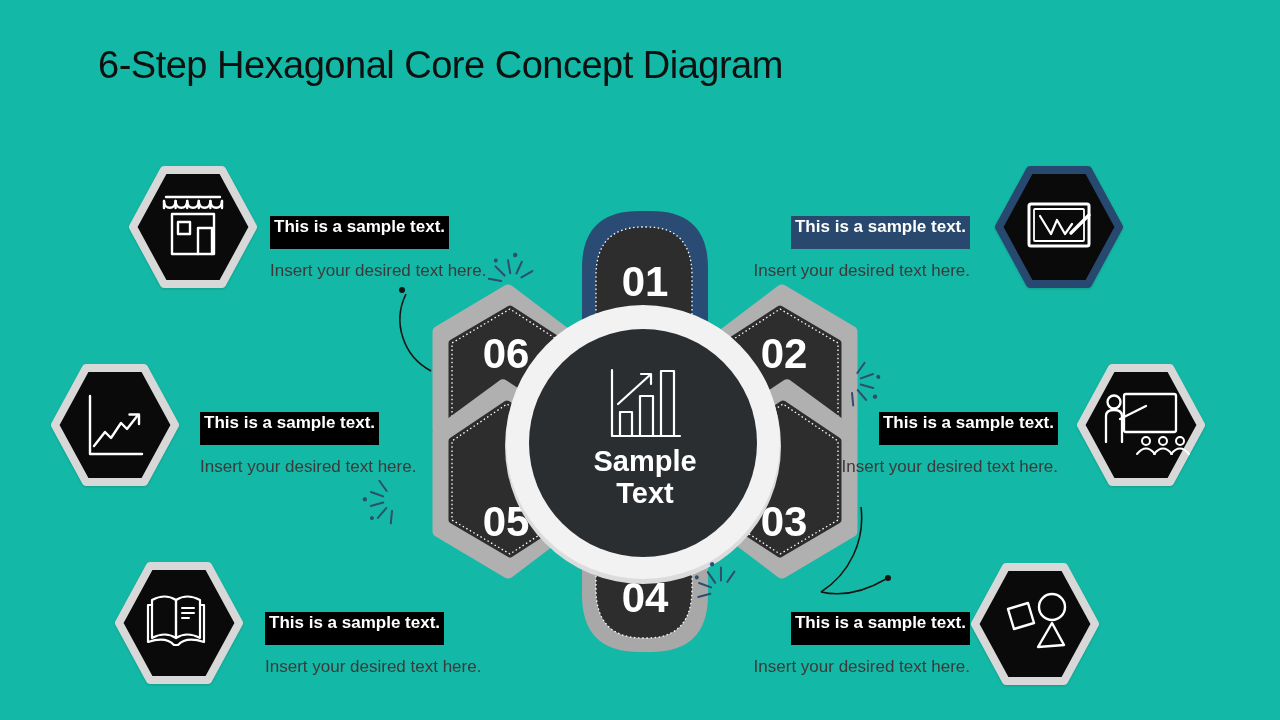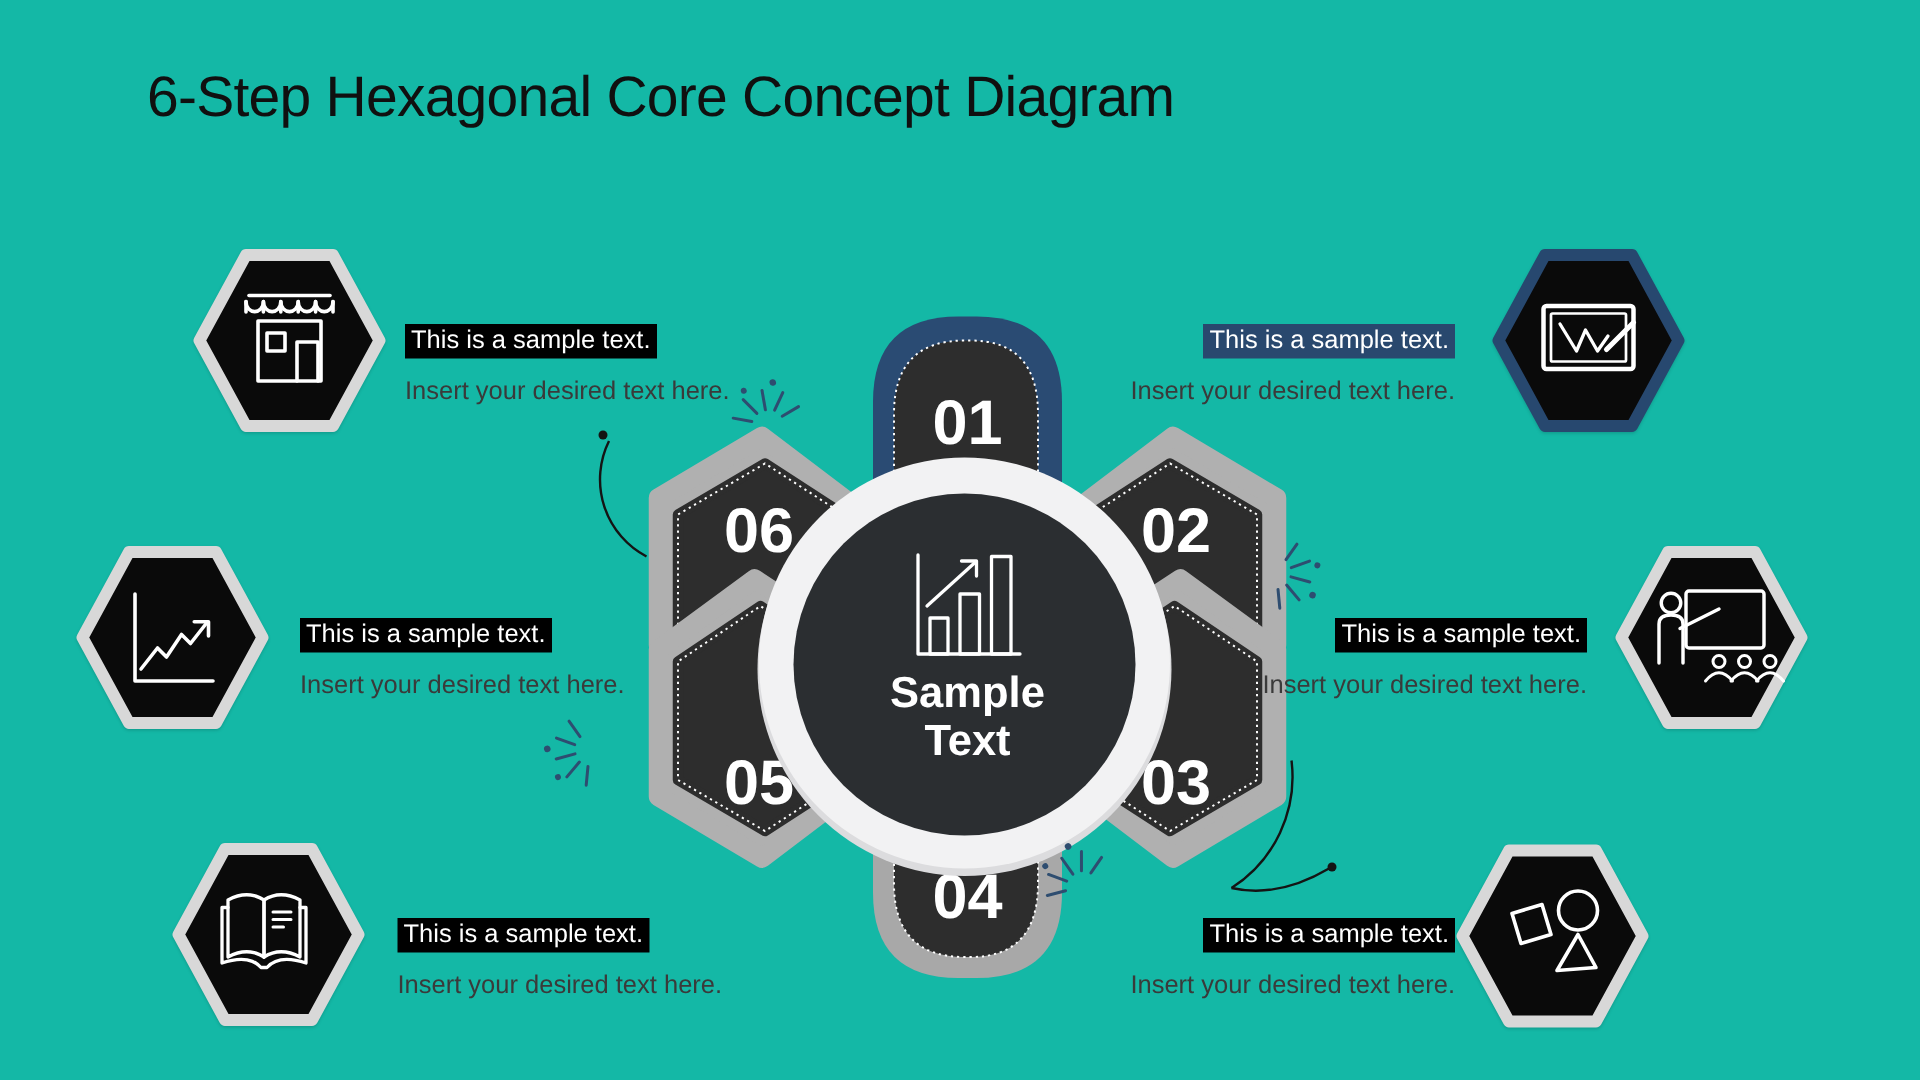--- a/index.html
+++ b/index.html
@@ -6,22 +6,22 @@
   .slide{position:relative;width:1280px;height:720px;background:#14b8a6;overflow:hidden;
          font-family:"Liberation Sans",sans-serif;}
   .title{position:absolute;left:98px;top:44px;margin:0;font-size:38px;font-weight:400;
          color:#101010;letter-spacing:-0.5px;white-space:nowrap;}
   .diagram{position:absolute;left:0;top:0;width:1280px;height:720px;}
   .badge{position:absolute;width:134px;height:128px;filter:drop-shadow(0 1px 1px rgba(0,0,0,0.15));}
   .b-tl{left:126px;top:164px;} .b-tr{left:992px;top:164px;}
   .b-ml{left:48px; top:362px;} .b-mr{left:1074px;top:362px;}
   .b-bl{left:112px;top:560px;} .b-br{left:968px;top:561px;}
   .label{position:absolute;font-size:17px;line-height:20px;width:240px;}
-  .label .head{display:inline-block;background:#000000;color:#ffffff;font-weight:400;
-               padding:1px 4px 2px;white-space:nowrap;}
+  .label .head{display:inline-block;background:#000000;color:#ffffff;font-weight:700;
+               padding:1px 4px 12px;white-space:nowrap;}
   .label.navy-head .head{background:#29486e;}
   .label .body{color:#3a3a3a;margin-top:12px;white-space:nowrap;}
   .label.right{text-align:right;}
   .l-tl{left:270px;top:216px;} .l-tr{right:310px;top:216px;}
   .l-ml{left:200px;top:412px;} .l-mr{right:222px;top:412px;}
   .l-bl{left:265px;top:612px;} .l-br{right:310px;top:612px;}
   svg text{font-family:"Liberation Sans",sans-serif;}
 </style>
 </head>
 <body>

